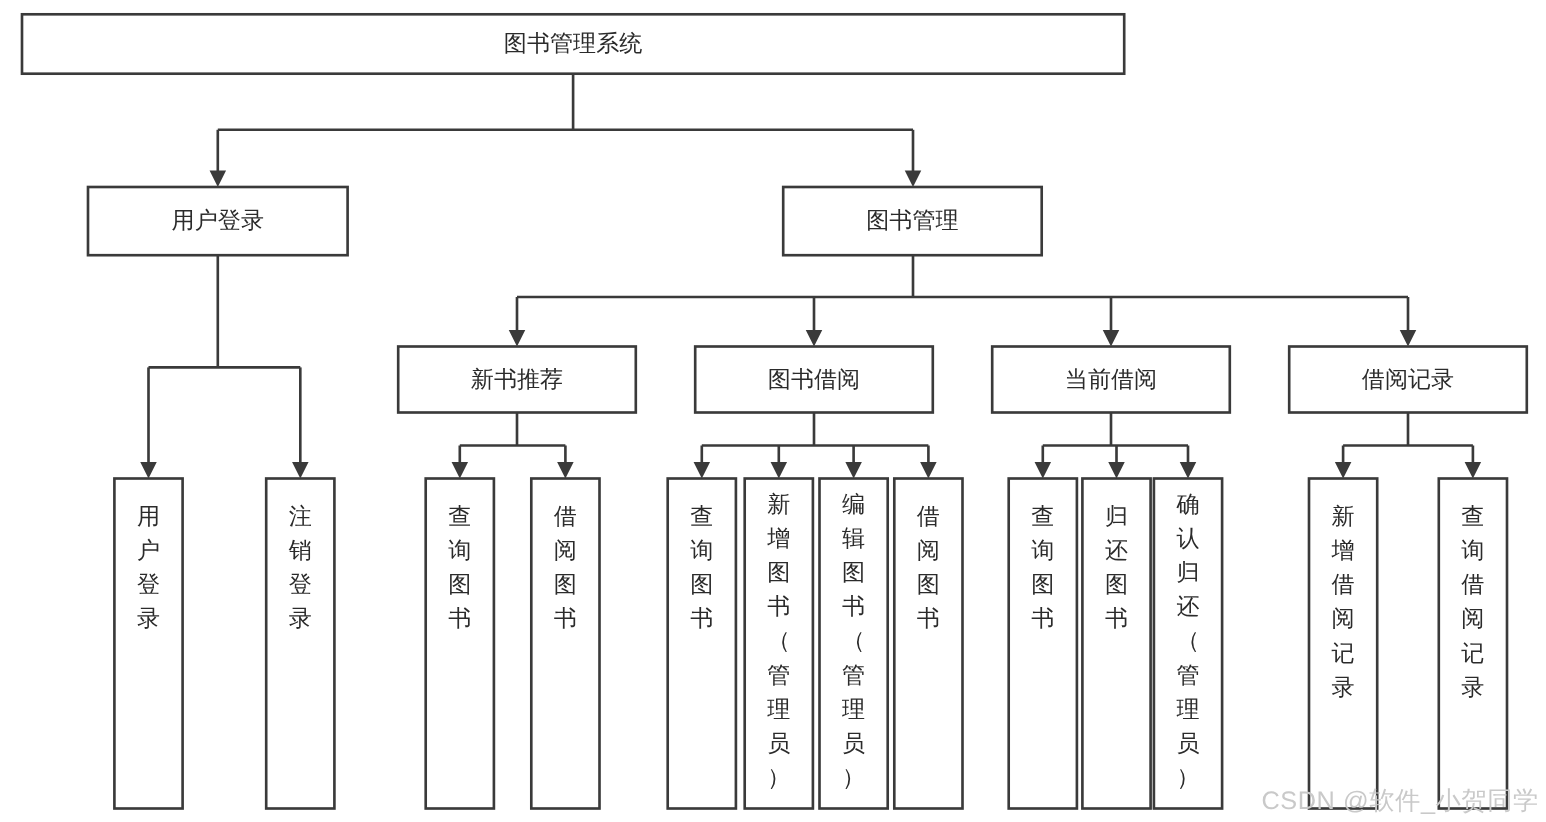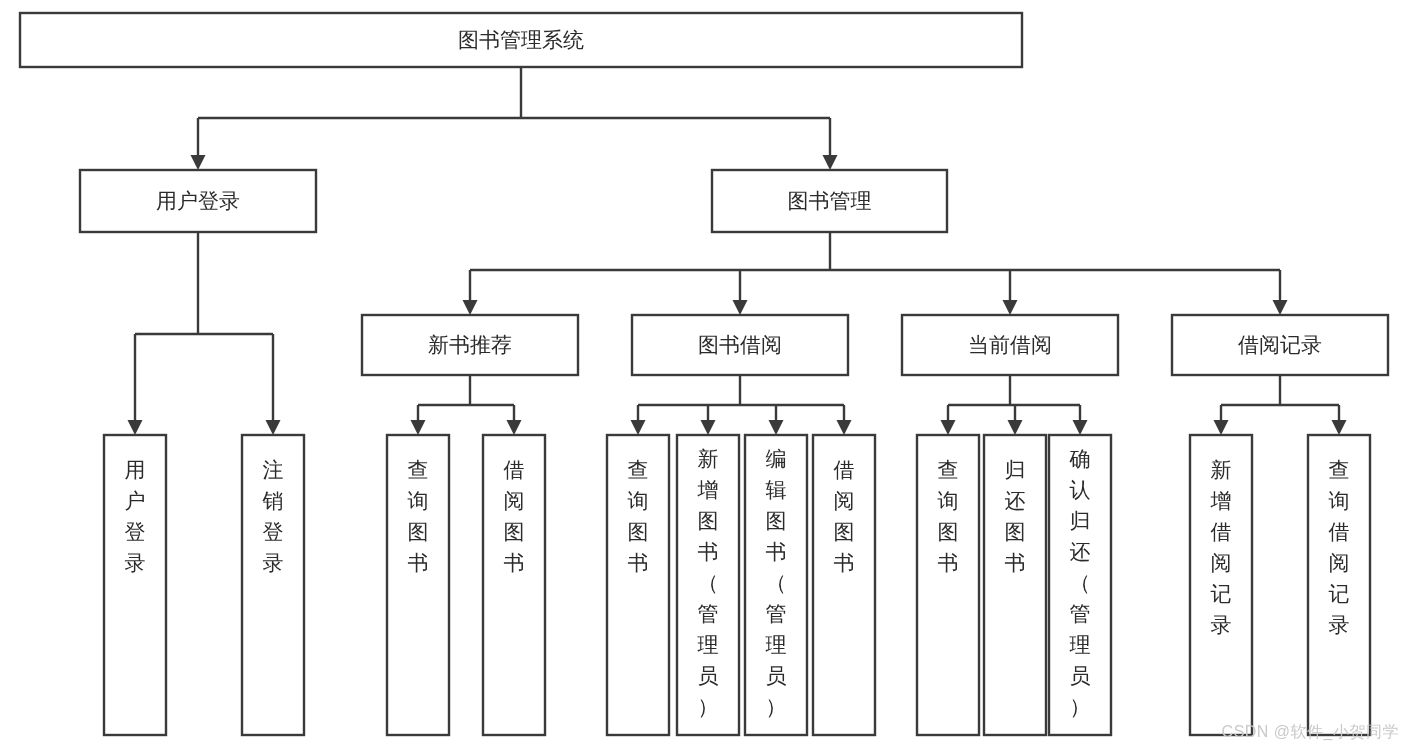--- a/index.html
+++ b/index.html
@@ -53,21 +53,21 @@
   }
   .arrow-head {
     fill: #3a3a3a;
     stroke: none;
   }
   .watermark {
     position: absolute;
     right: 6px;
     bottom: 4px;
     color: #c9c9c9;
-    font-size: 16px;
+    font-size: 23px;
     font-family: "Liberation Sans", "DejaVu Sans", sans-serif;
     letter-spacing: 0.5px;
     white-space: nowrap;
     user-select: none;
   }
 </style>
 </head>
 <body>
 
 <div id="diagram-root">

